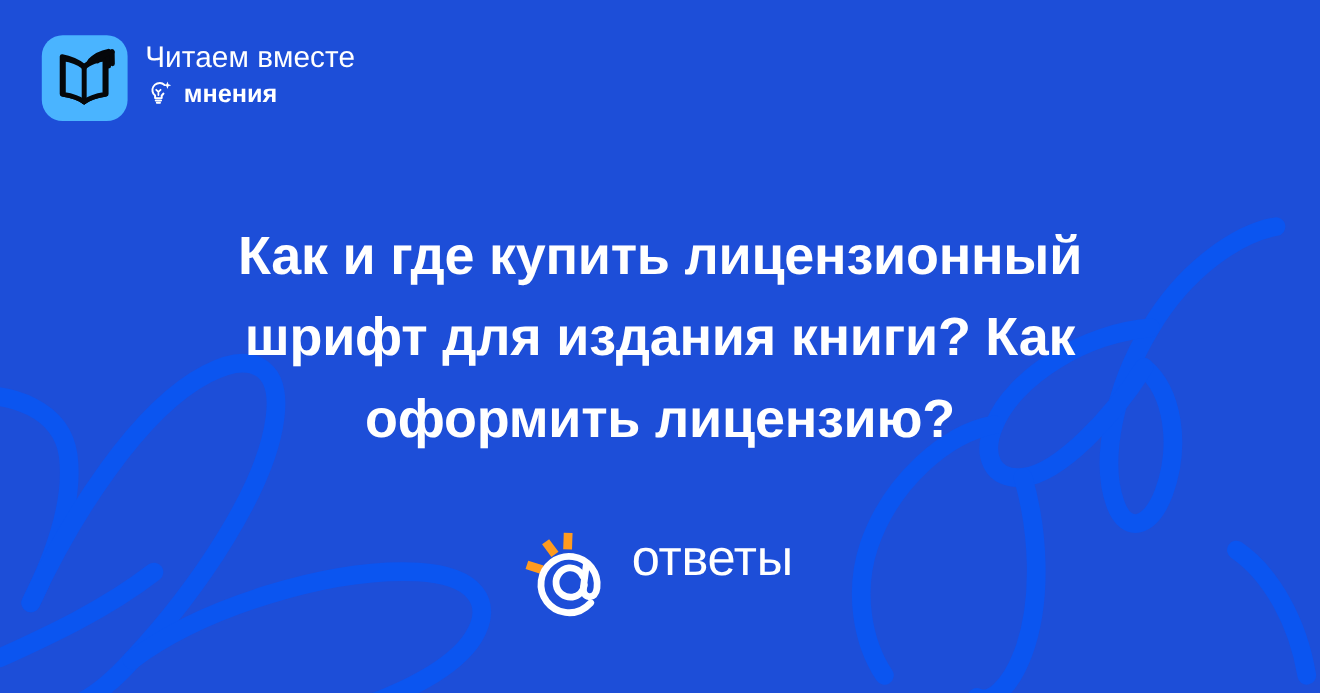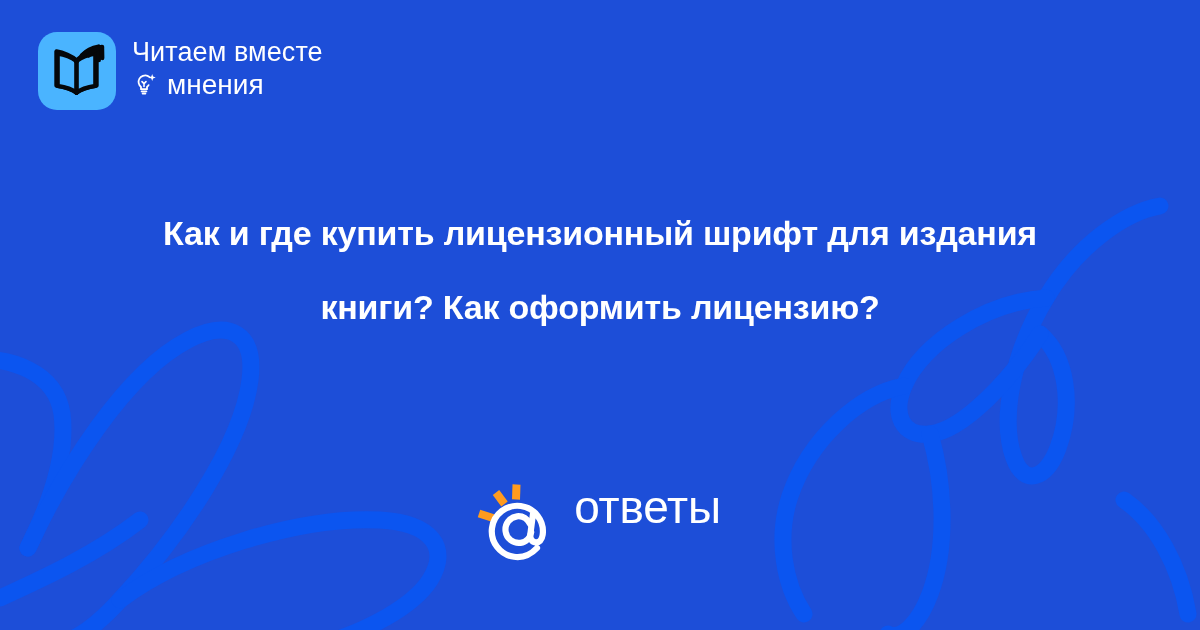--- a/index.html
+++ b/index.html
@@ -78,40 +78,40 @@
 
   .brand-sub-icon {
     width: 26px;
     height: 26px;
     flex: 0 0 auto;
     display: block;
   }
 
   .brand-sub-label {
     color: #ffffff;
-    font-size: 28px;
+    font-size: 23px;
     line-height: 26px;
-    font-weight: 400;
+    font-weight: 700;
     white-space: nowrap;
   }
 
   
   .headline-wrap {
     position: absolute;
     left: 150px;
     right: 150px;
     top: 196px;
     z-index: 3;
     text-align: center;
   }
 
   .headline {
     margin: 0;
     color: #ffffff;
-    font-size: 34px;
+    font-size: 49px;
     line-height: 74px;
     font-weight: 700;
     letter-spacing: -0.2px;
   }
 
   
   .footer-logo {
     position: absolute;
     left: 0;
     right: 0;

